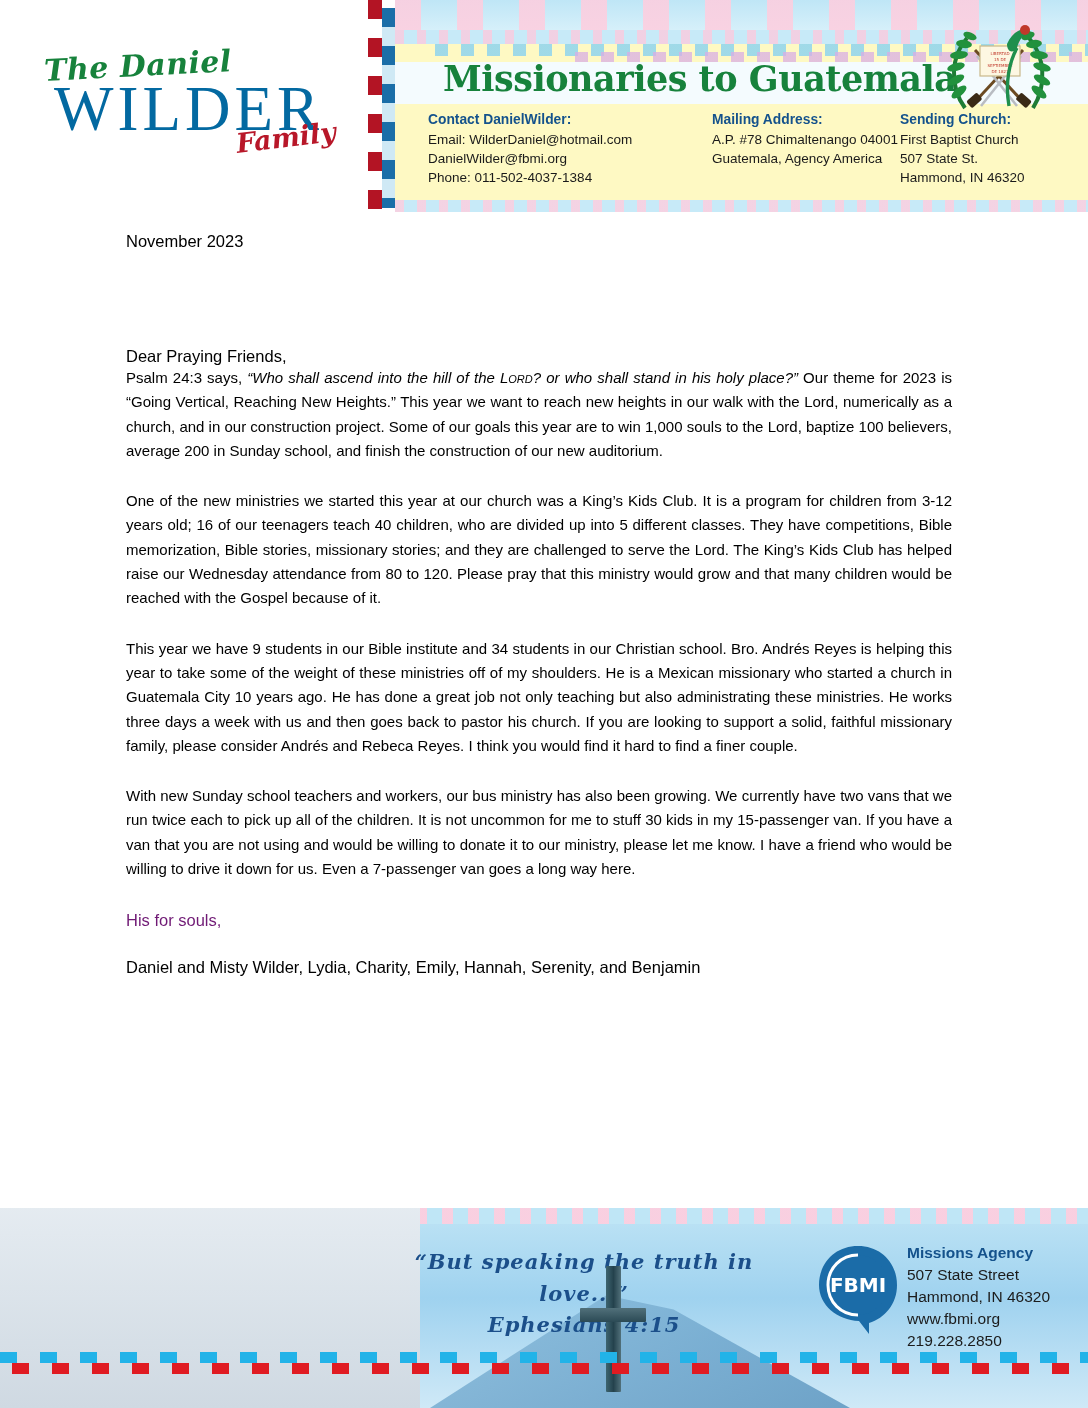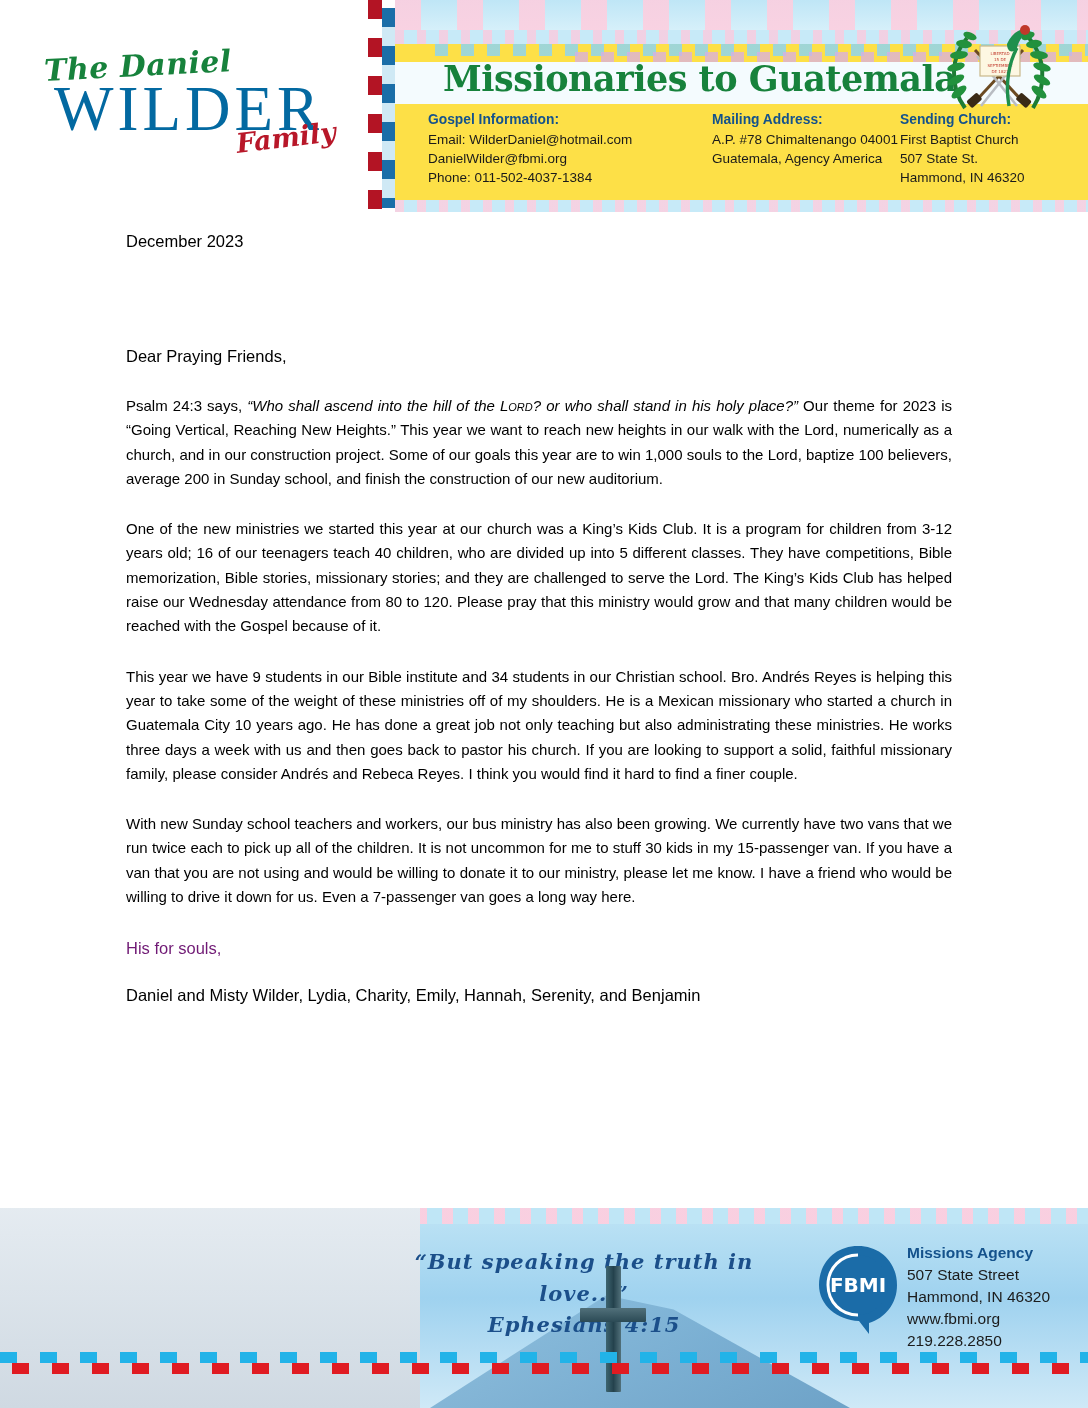--- a/index.html
+++ b/index.html
@@ -63,21 +63,21 @@
     background:
       repeating-linear-gradient(to bottom,
         #1b6ea8 0px, #1b6ea8 19px,
         #cfe9f5 19px, #cfe9f5 38px);
   }
 
   
   #banner {
     position: absolute; left: 395px; top: 0;
     width: 693px; height: 212px;
-    background: #fde047;
+    background: #fef9c3;
     overflow: hidden;
   }
   .weave-top {
     position: absolute; left: 0; top: 0;
     width: 693px; height: 30px;
     background:
       repeating-linear-gradient(90deg,
         rgba(255,205,222,.85) 0px, rgba(255,205,222,.85) 26px,
         rgba(255,255,255,0) 26px, rgba(255,255,255,0) 62px),
       linear-gradient(#bfe6f6, #d6f0fa);
@@ -158,21 +158,20 @@
     position: absolute;
     left: 126px; top: 232px;
     width: 838px;
   }
   .date-line {
     font-size: 16.5px; color: #000;
     margin-bottom: 96px;
   }
   .salutation {
     font-size: 16.5px; color: #000;
-    margin-bottom: 28px;
   }
   p.body-par {
     font-size: 15px; color: #000;
     text-align: justify;
     line-height: 1.62;
     margin: 0 12px 26px 0;
   }
   p.body-par:last-of-type { margin-bottom: 0; }
   .it { font-style: italic; }
   .smallcaps {
@@ -362,42 +361,42 @@
         <text x="53" y="51">DE 1821</text>
       </g>
 
       <path d="M60 22 C66 8 78 4 84 10 C76 12 72 18 70 26 C66 32 60 30 60 22 Z" fill="#1f8f4d"></path>
       <circle cx="78" cy="8" r="5" fill="#c0392b"></circle>
       <path d="M70 26 C62 40 58 62 62 84" stroke="#1f8f4d" stroke-width="3.4" fill="none"></path>
     </svg>
   </div>
 
   <div class="info-col" id="info-contact">
-    <div class="hd">Gospel Information:</div>
+    <div class="hd">Contact DanielWilder:</div>
     <div>Email: WilderDaniel@hotmail.com</div>
     <div>DanielWilder@fbmi.org</div>
     <div>Phone: 011-502-4037-1384</div>
   </div>
 
   <div class="info-col" id="info-mailing">
     <div class="hd">Mailing Address:</div>
     <div>A.P. #78 Chimaltenango  04001</div>
     <div>Guatemala, Agency America</div>
   </div>
 
   <div class="info-col" id="info-sending">
     <div class="hd">Sending Church:</div>
     <div>First Baptist Church</div>
     <div>507 State St.</div>
     <div>Hammond, IN  46320</div>
   </div>
 </div>
 
 <div id="letter">
-  <div class="date-line">December 2023</div>
+  <div class="date-line">November 2023</div>
   <div class="salutation">Dear Praying Friends,</div>
 
   <p class="body-par"><span>Psalm 24:3 says, </span><span class="it">“Who shall ascend into the hill of the </span><span class="it smallcaps">Lord</span><span class="it">? or who shall stand in his holy place?”</span><span> Our theme for 2023 is “Going Vertical, Reaching New Heights.” This year we want to reach new heights in our walk with the Lord, numerically as a church, and in our construction project. Some of our goals this year are to win 1,000 souls to the Lord, baptize 100 believers, average 200 in Sunday school, and finish the construction of our new auditorium.</span></p>
 
   <p class="body-par">One of the new ministries we started this year at our church was a King’s Kids Club. It is a program for children from 3-12 years old; 16 of our teenagers teach 40 children, who are divided up into 5 different classes. They have competitions, Bible memorization, Bible stories, missionary stories; and they are challenged to serve the Lord. The King’s Kids Club has helped raise our Wednesday attendance from 80 to 120. Please pray that this ministry would grow and that many children would be reached with the Gospel because of it.</p>
 
   <p class="body-par">This year we have 9 students in our Bible institute and 34 students in our Christian school. Bro. Andrés Reyes is helping this year to take some of the weight of these ministries off of my shoulders. He is a Mexican missionary who started a church in Guatemala City 10 years ago. He has done a great job not only teaching but also administrating these ministries. He works three days a week with us and then goes back to pastor his church. If you are looking to support a solid, faithful missionary family, please consider Andrés and Rebeca Reyes. I think you would find it hard to find a finer couple.</p>
 
   <p class="body-par">With new Sunday school teachers and workers, our bus ministry has also been growing. We currently have two vans that we run twice each to pick up all of the children. It is not uncommon for me to stuff 30 kids in my 15-passenger van. If you have a van that you are not using and would be willing to donate it to our ministry, please let me know. I have a friend who would be willing to drive it down for us. Even a 7-passenger van goes a long way here.</p>
 

